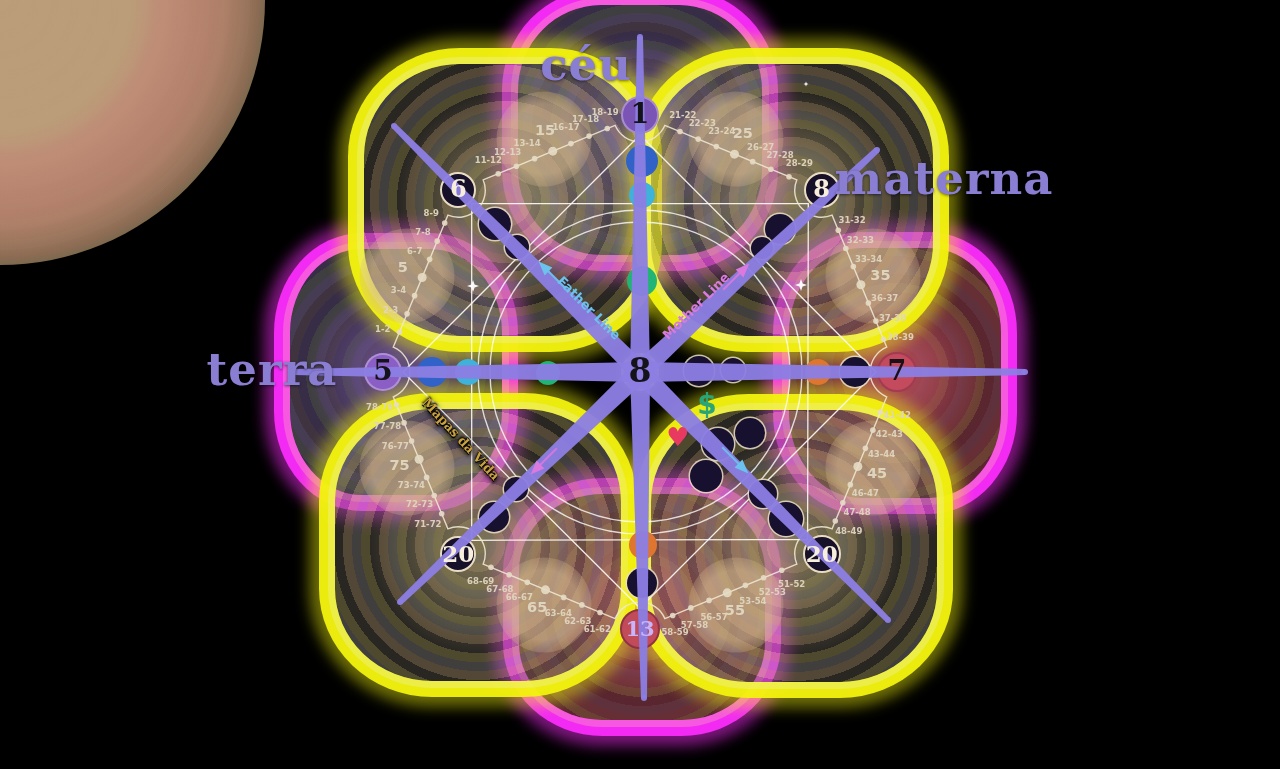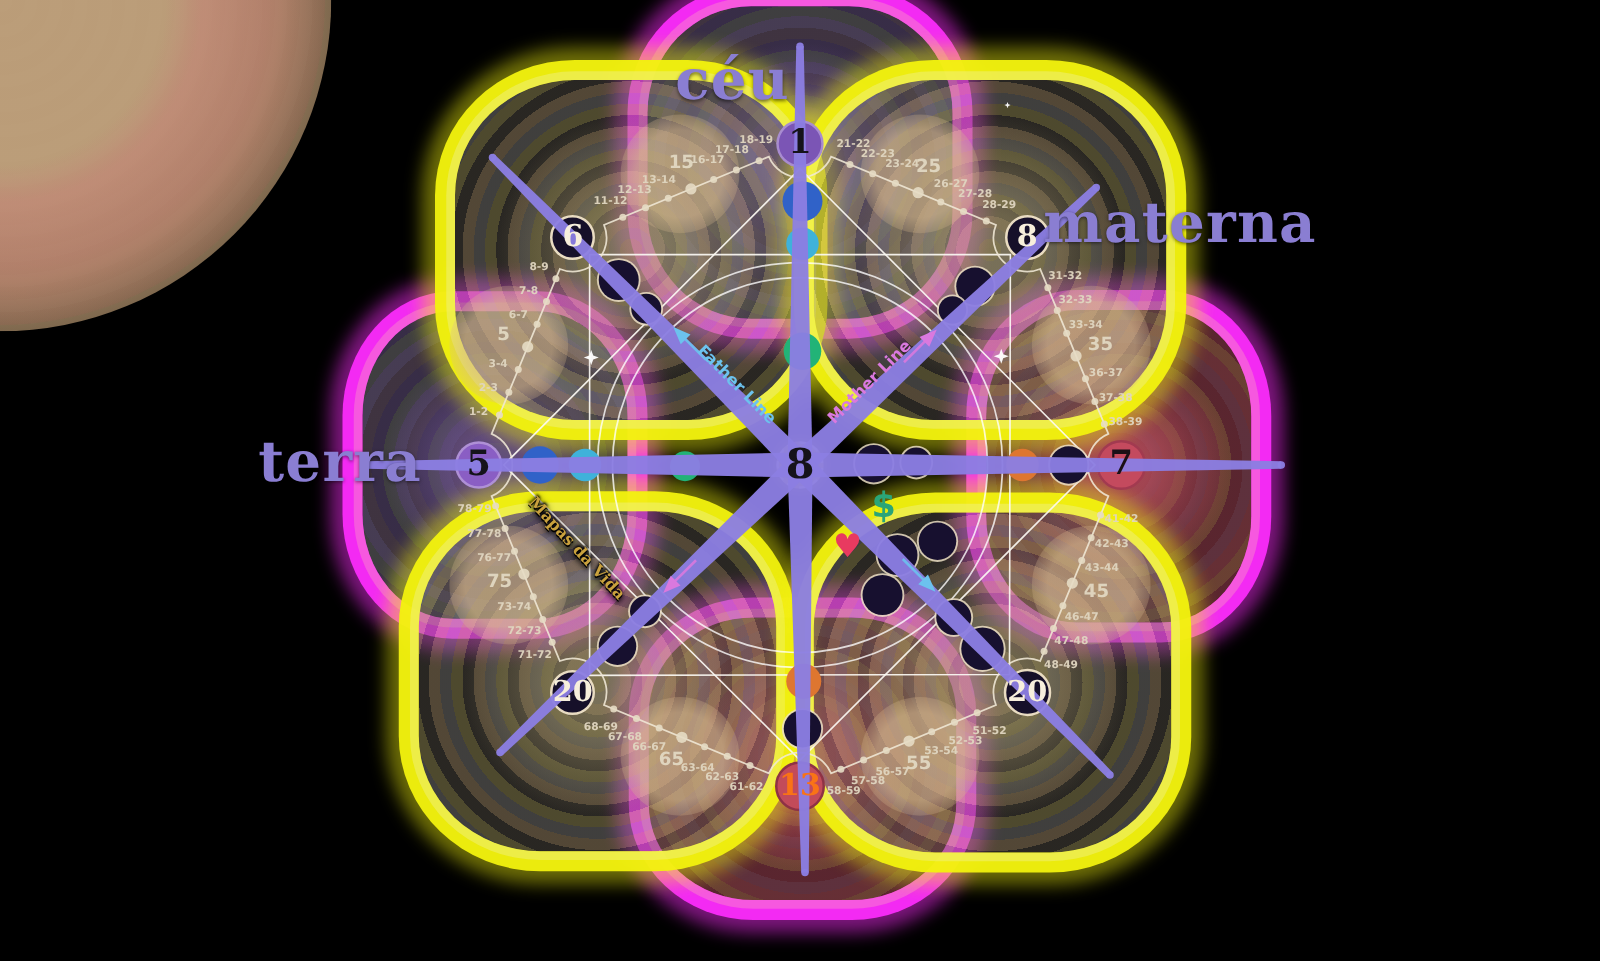--- a/index.html
+++ b/index.html
@@ -262,21 +262,21 @@
       <line x1="723.2010101267766" y1="289.7989898732233" x2="740.1715728752538" y2="272.8284271247462" stroke="#da79de" stroke-width="2" opacity="0.9"></line>
       <polygon points="749.4,263.6 743.4,277.4 735.6,269.6" fill="#da79de"></polygon>
       <line x1="556.7989898732234" y1="448.2010101267767" x2="539.8284271247462" y2="465.1715728752538" stroke="#da79de" stroke-width="2" opacity="0.9"></line>
       <polygon points="530.6,474.4 536.6,460.6 544.4,468.4" fill="#da79de"></polygon>
     </svg>
   <div id="numbers">
       <div class="vnum" style="left: 640px; top: 115px; color: rgb(21, 19, 26); font-size: 27px;">1</div>
       <div class="vnum" style="left: 821.726px; top: 190.274px; color: rgb(247, 239, 220); font-size: 24px;">8</div>
       <div class="vnum" style="left: 897px; top: 372px; color: rgb(26, 16, 22); font-size: 27px;">7</div>
       <div class="vnum" style="left: 821.726px; top: 553.726px; color: rgb(247, 239, 220); font-size: 23px;">20</div>
-      <div class="vnum" style="left: 640px; top: 629px; color: #f97316; font-size: 24px;">13</div>
+      <div class="vnum" style="left: 640px; top: 629px; color: #c4b5fd; font-size: 21px;">13</div>
       <div class="vnum" style="left: 458.274px; top: 553.726px; color: rgb(247, 239, 220); font-size: 23px;">20</div>
       <div class="vnum" style="left: 383px; top: 372px; color: rgb(21, 19, 26); font-size: 28px;">5</div>
       <div class="vnum" style="left: 458.274px; top: 190.274px; color: rgb(247, 239, 220); font-size: 24px;">6</div>
       <div class="vnum" style="left: 640px; top: 372px; color: rgb(21, 19, 26); font-size: 33px;">8</div>
     </div>
 
   <div class="big-label" id="lbl-ceu" style="color: rgb(138, 126, 210);">céu</div>
   <div class="big-label" id="lbl-materna" style="color: rgb(138, 126, 210);">materna</div>
   <div class="big-label" id="lbl-terra" style="color: rgb(138, 126, 210);">terra</div>
   <div class="line-label" id="lbl-father" style="color: rgb(108, 194, 238);">Father Line</div>

